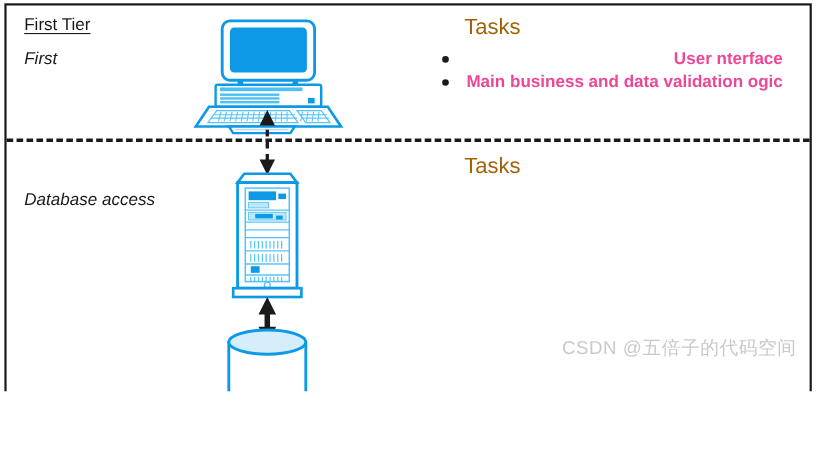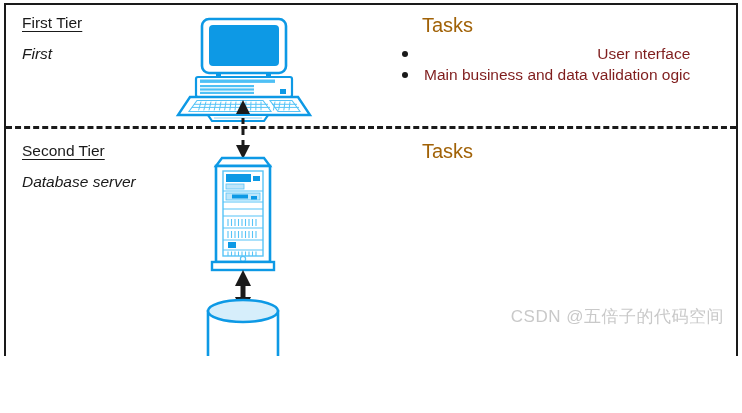--- a/index.html
+++ b/index.html
@@ -60,24 +60,25 @@
   }
   .tasks-list {
     position: absolute;
     margin: 0;
     padding: 0;
     list-style: none;
   }
   .tasks-list li {
     position: relative;
     font-size: 15.5px;
-    color: #7f1d1d;
+    color: #ec4899;
     line-height: 21px;
     padding-left: 24px;
     white-space: nowrap;
+    font-weight: bold;
   }
   .tasks-list li::before {
     content: "";
     position: absolute;
     left: 2px;
     top: 8px;
     width: 6px;
     height: 6px;
     border-radius: 50%;
     background: #1a1a1a;
@@ -128,22 +129,21 @@
   <div class="tier-sub" id="tier1-sub">First</div>
 
   <div class="tasks-head" id="tasks1-head">Tasks</div>
   <ul class="tasks-list" id="tasks1-list">
     <li>User  nterface</li>
     <li>Main business and data validation  ogic</li>
   </ul>
 
   <div id="tier-divider"></div>
 
-  <div class="tier-head" id="tier2-head">Second Tier</div>
-  <div class="tier-sub" id="tier2-sub">Database server</div>
+  <div class="tier-sub" id="tier2-sub">Database access</div>
 
   <div class="tasks-head" id="tasks2-head">Tasks</div>
 
   <svg id="graphics" viewBox="0 0 742 413" xmlns="http://www.w3.org/2000/svg">
 
     <g>
 
       <rect x="202" y="19" width="84" height="54" rx="7" ry="7" fill="#ffffff" stroke="#0d99e5" stroke-width="2.6"></rect>
 
       <rect x="209" y="25" width="70" height="41" rx="4" ry="4" fill="#0d99e5"></rect>

